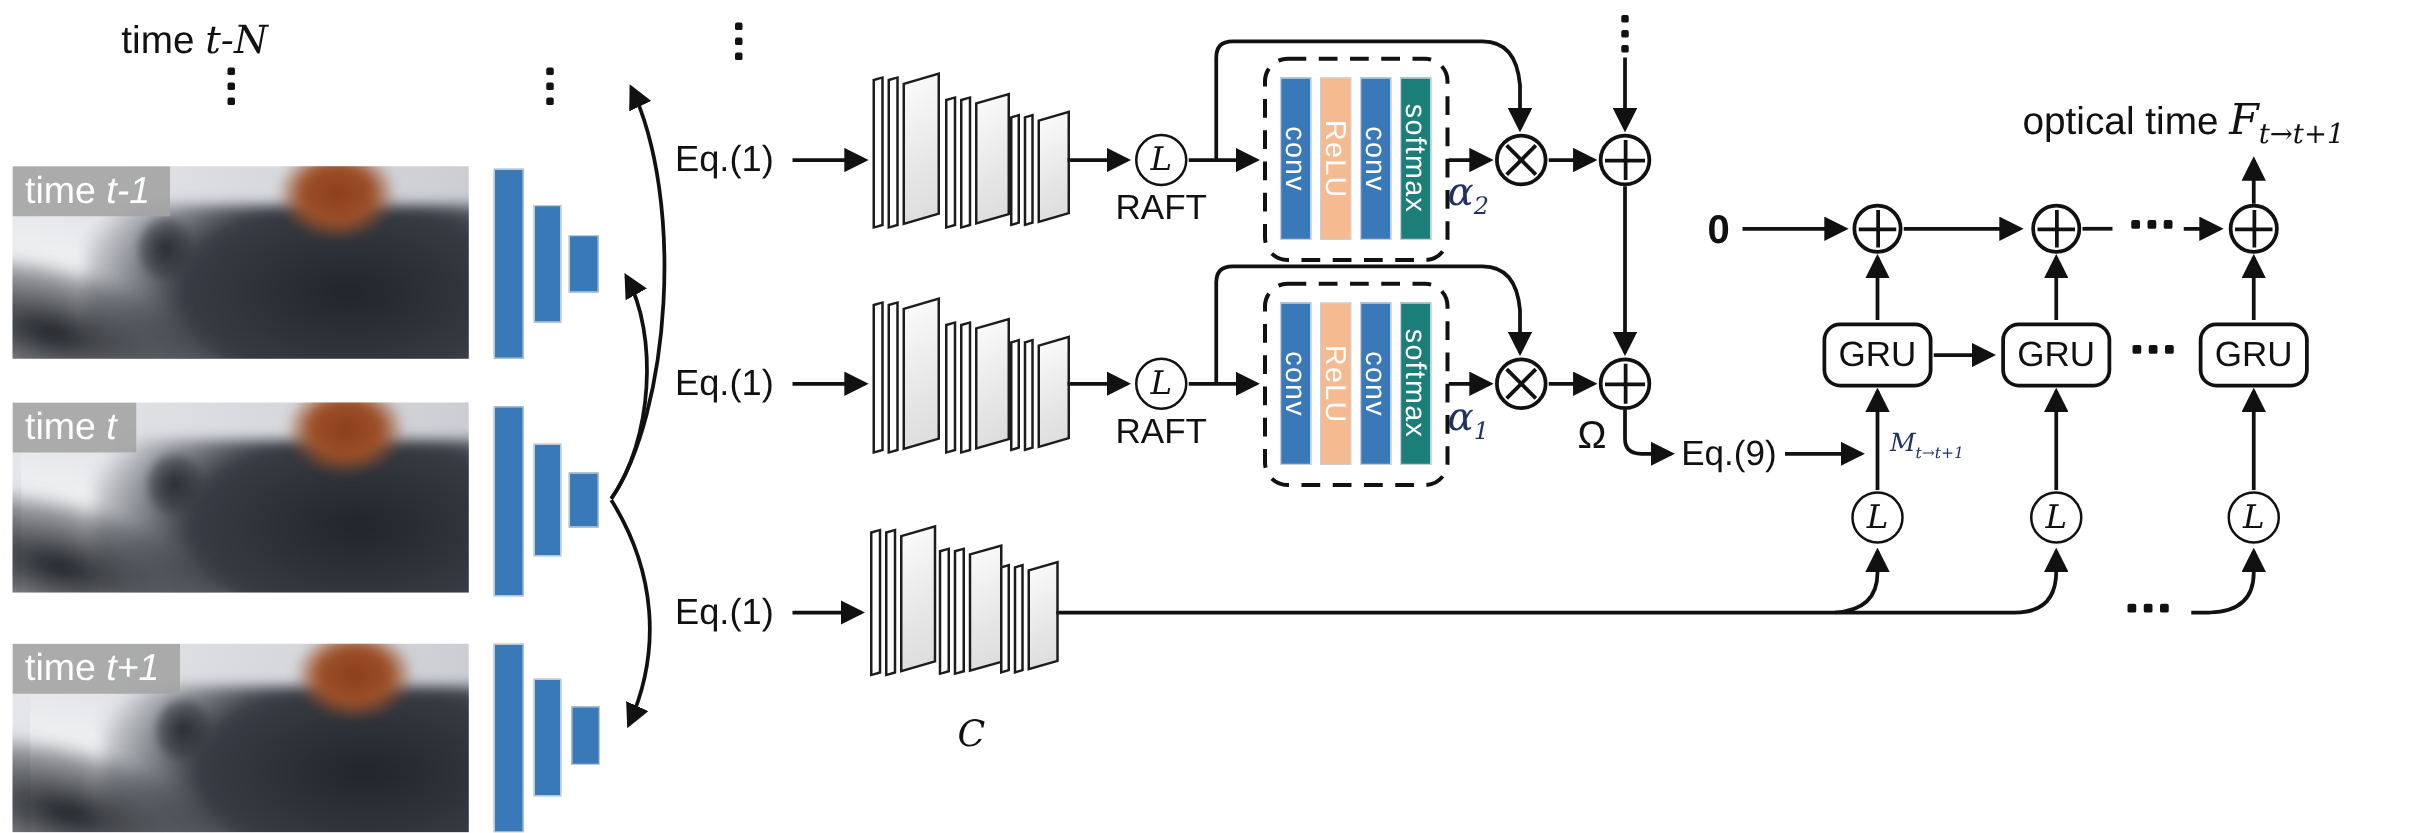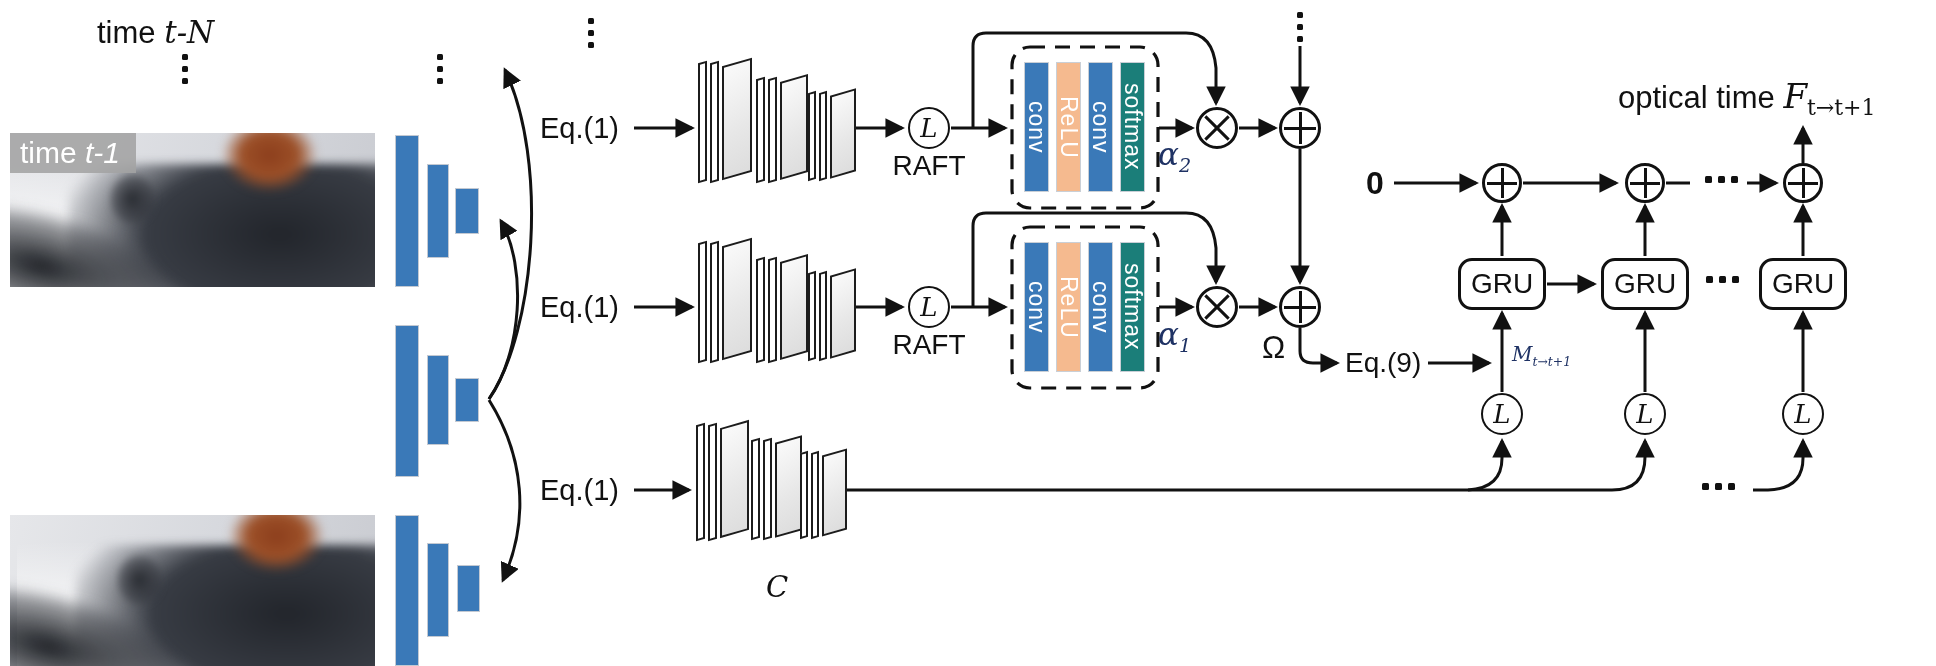--- a/index.html
+++ b/index.html
@@ -32,21 +32,21 @@
   .bar{position:absolute;background:#3A79B8;border:1px solid #c3c9d2;box-sizing:border-box;z-index:1;}
   
   .vdots{position:absolute;display:flex;flex-direction:column;gap:6px;z-index:2;}
   .vdots i,.hdots i{width:6px;height:6px;background:#111;border-radius:1.5px;display:block;}
   .hdots{position:absolute;display:flex;flex-direction:row;gap:6px;z-index:2;}
   .hdots i{width:7px;height:7px;}
   
   .lbl{position:absolute;font-size:29px;white-space:nowrap;z-index:2;}
   .math{font-family:"DejaVu Serif",serif;font-style:italic;}
   .navy{color:#1F3264;}
-  sub.m{font-size:0.62em;font-family:"DejaVu Serif",serif;}
+  sub.m{font-size:0.62em;font-family:"DejaVu Serif",serif;font-style:italic;}
   
   .stack{position:absolute;z-index:1;}
   .pgroup{position:absolute;display:flex;align-items:flex-start;gap:3px;}
   .plate{border:2px solid #1c1c1c;transform:skewY(-16deg);box-sizing:border-box;background:#fff;}
   .plate.w{background:linear-gradient(160deg,#fafafa 0%,#e7e7e7 60%,#dddddd 100%);}
   
   .vbar{position:absolute;width:25px;height:130px;z-index:2;display:flex;align-items:center;justify-content:center;
         border:1px solid #c9cfd6;box-sizing:border-box;}
   .vbar span{writing-mode:vertical-rl;color:#fff;font-size:23px;letter-spacing:1px;}
   .c-blue{background:#3A79B8;} .c-orange{background:#F5BA8F;} .c-teal{background:#1B7E79;}
@@ -71,28 +71,39 @@
   <div class="frame" style="top:133px;height:154px;">
     <div class="f-art">
       <div class="haze"></div>
         <div class="sil-body"></div>
         <div class="sil-arm"></div>
       <div class="sil-hand"></div>
         <div class="sil-hair"></div>
     </div>
     <div class="frame-tag"><span>time </span><span class="it">t-1</span></div>
   </div>
+  <div class="frame" style="top:322px;height:152px;">
+    <div class="f-art">
+      <div class="haze"></div>
+        <div class="sil-body"></div>
+        <div class="sil-arm"></div>
+      <div class="sil-hand"></div>
+        <div class="sil-hair"></div>
+    </div>
+    <div class="frame-tag"><span>time </span><span class="it">t</span></div>
+  </div>
   <div class="frame" style="top:515px;height:151px;">
     <div class="f-art">
       <div class="haze"></div>
         <div class="sil-body"></div>
         <div class="sil-arm"></div>
       <div class="sil-hand"></div>
         <div class="sil-hair"></div>
     </div>
+    <div class="frame-tag"><span>time </span><span class="it">t+1</span></div>
   </div>
 
   <div class="lbl" style="left:97px;top:14px;font-size:31px;"><span>time </span><span class="math">t-N</span></div>
   <div class="vdots" style="left:182px;top:54px;">
       <i></i>
       <i></i>
       <i></i>
     </div>
   <div class="vdots" style="left:437px;top:54px;">
       <i></i>

